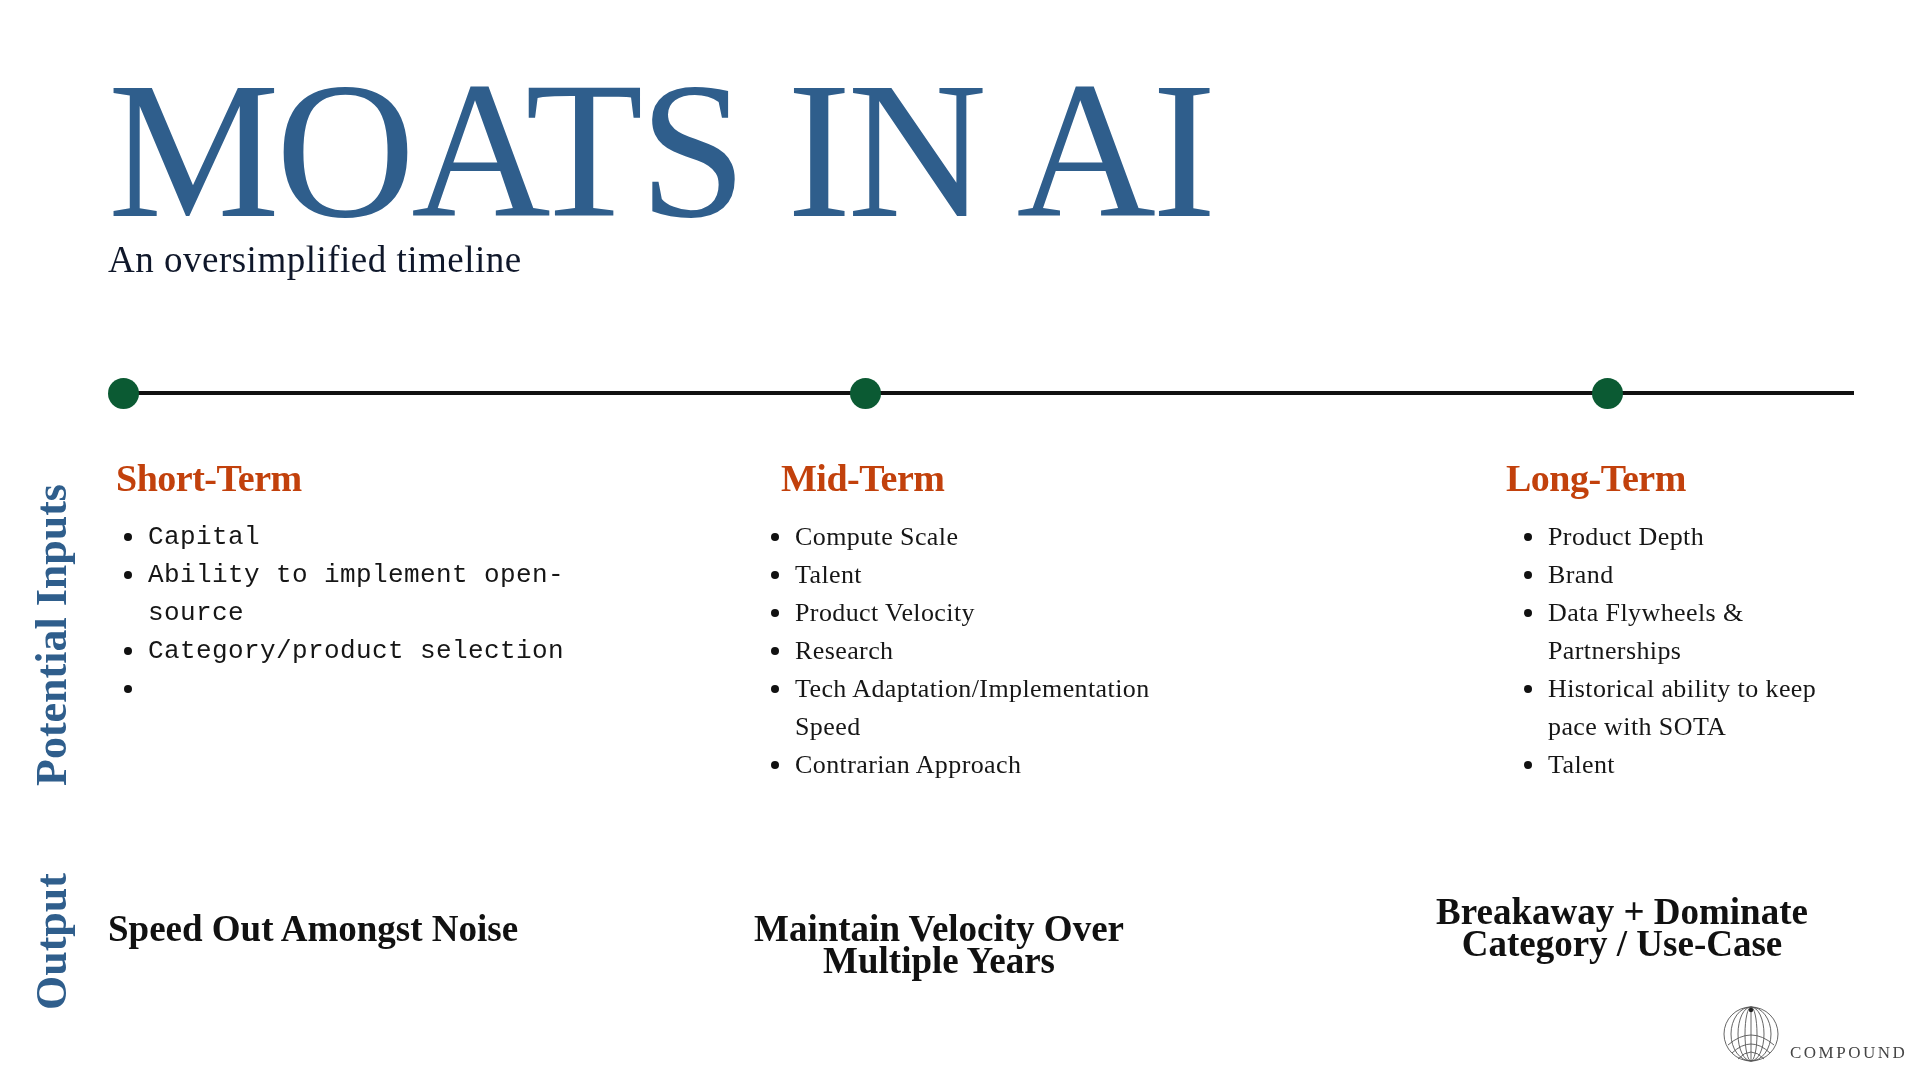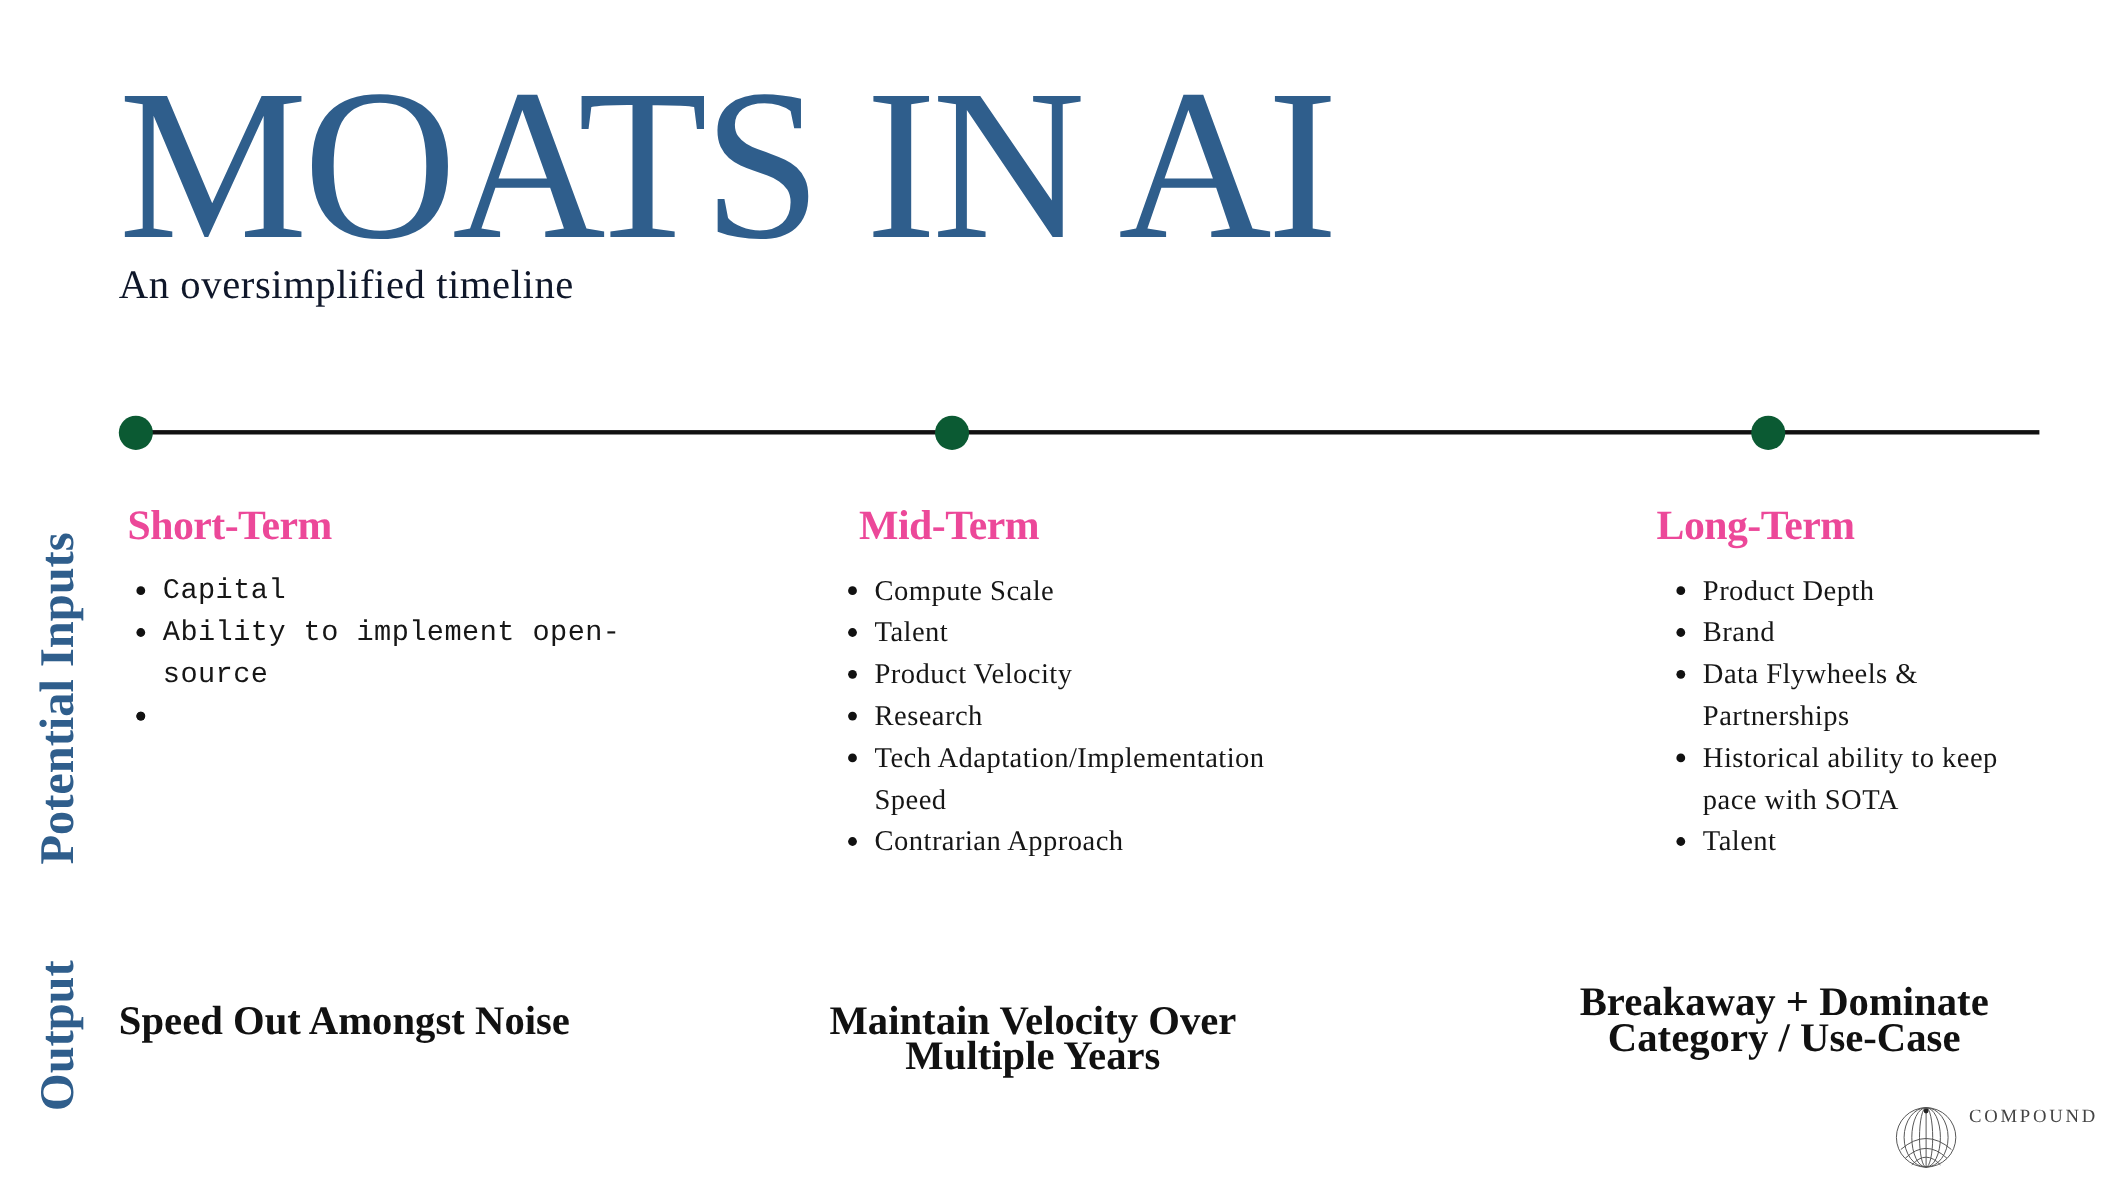--- a/index.html
+++ b/index.html
@@ -75,21 +75,21 @@
       font-size: 44px;
     }
 
     
     .col-heading {
       font-size: 38px;
       font-weight: bold;
       line-height: 44px;
       white-space: nowrap;
       letter-spacing: -0.5px;
-      color: #ec4899;
+      color: #c2410c;
     }
     .bullet-list {
       margin: 0;
       padding: 0;
       list-style: none;
     }
     .bullet-item {
       position: relative;
       font-size: 26px;
       line-height: 38px;
@@ -114,21 +114,21 @@
       text-align: center;
       white-space: nowrap;
       color: #111111;
     }
 
     
     .logo {
       left: 1722px;
       top: 1005px;
       display: flex;
-      align-items: flex-start;
+      align-items: flex-end;
     }
     .logo-text {
       margin-left: 10px;
       font-size: 17px;
       letter-spacing: 2.5px;
       color: #444444;
     }
   </style>
 </head>
 <body>
@@ -141,21 +141,21 @@
 <div class="abs timeline-dot" style="left:865px; background:#0b5a33;"></div>
 <div class="abs timeline-dot" style="left:1607px; background:#0b5a33;"></div>
 
 <div class="abs row-label row-label-inputs">Potential Inputs</div>
 <div class="abs row-label row-label-output">Output</div>
 
 <div class="abs col-heading" style="left:116px; top:456px;">Short-Term</div>
 <ul class="abs bullet-list" style="left:124px; top:518px; width:460px;font-family:Liberation Mono, monospace;">
   <li class="bullet-item"><span class="bullet-dot"></span><span>Capital</span></li>
   <li class="bullet-item"><span class="bullet-dot"></span><span>Ability to implement open-source</span></li>
-  <li class="bullet-item"><span class="bullet-dot"></span></li>
+  <li class="bullet-item"><span class="bullet-dot"></span><span>Category/product selection</span></li>
   <li class="bullet-item"><span class="bullet-dot"></span></li>
 </ul>
 
 <div class="abs col-heading" style="left:781px; top:456px;">Mid-Term</div>
 <ul class="abs bullet-list" style="left:771px; top:518px; width:440px;">
   <li class="bullet-item"><span class="bullet-dot"></span><span>Compute Scale</span></li>
   <li class="bullet-item"><span class="bullet-dot"></span><span>Talent</span></li>
   <li class="bullet-item"><span class="bullet-dot"></span><span>Product Velocity</span></li>
   <li class="bullet-item"><span class="bullet-dot"></span><span>Research</span></li>
   <li class="bullet-item" style="width:400px;"><span class="bullet-dot"></span><span>Tech Adaptation/Implementation Speed</span></li>

